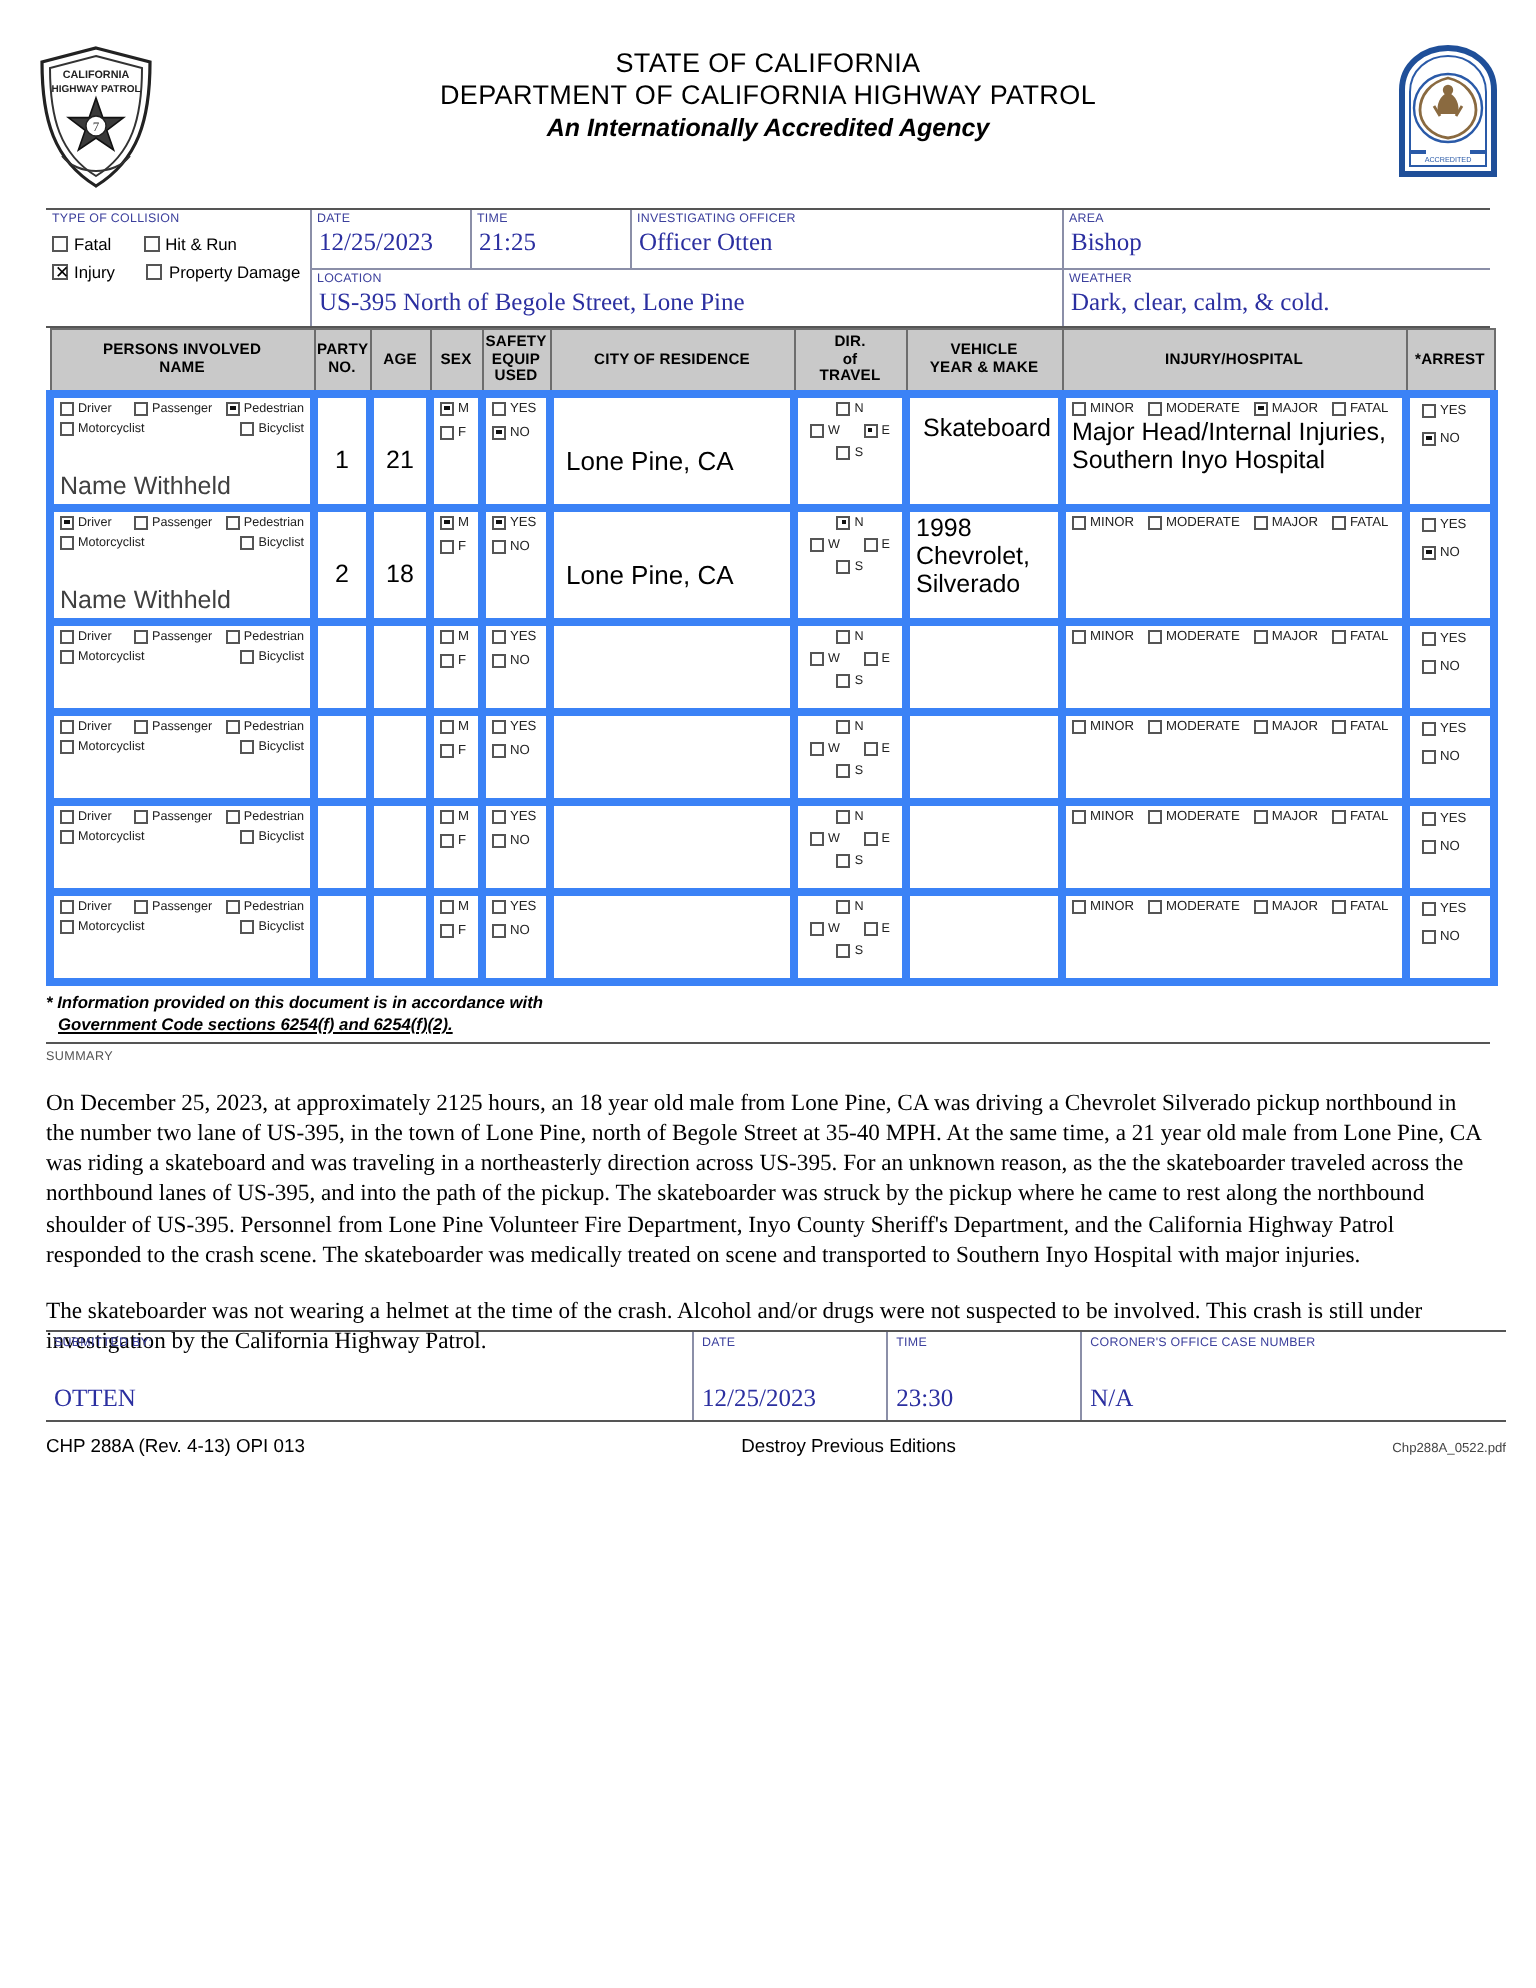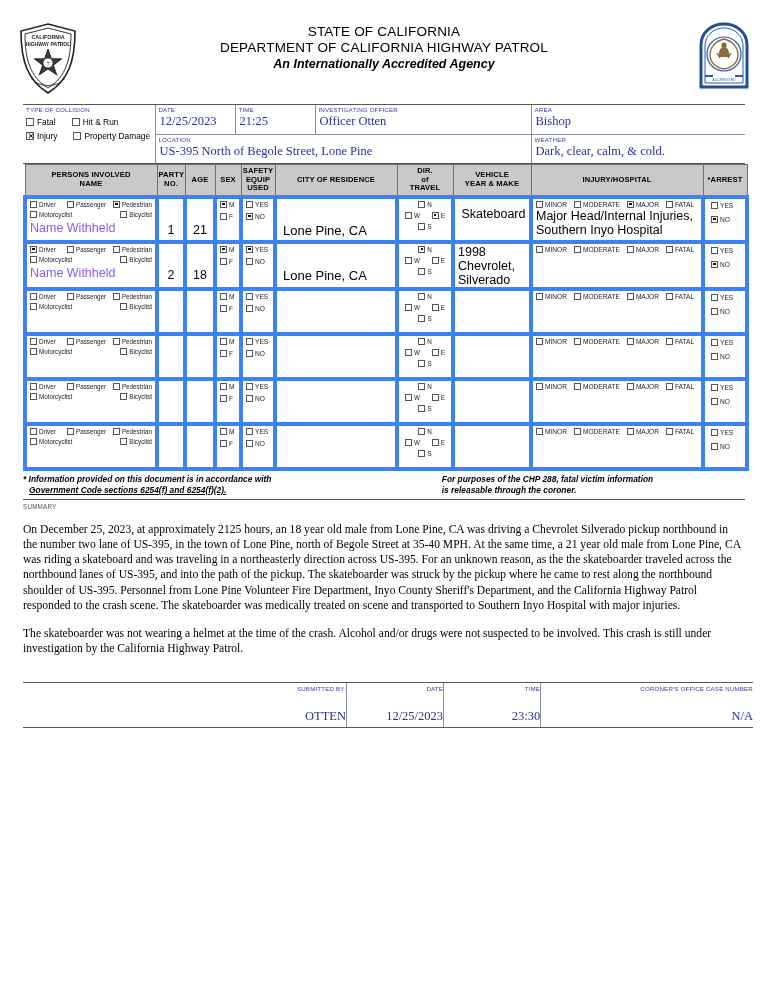--- a/index.html
+++ b/index.html
@@ -157,22 +157,22 @@
   .cell-pad { padding: 2px 3px; height: 100%; }
 
   .role-grid { display: flex; flex-direction: column; gap: 3px; }
   .role-line { display: flex; align-items: center; }
   .role-item { display: flex; align-items: center; gap: 2px; font-size: 6.3px; color: #222; font-family: "Liberation Sans", sans-serif; }
   .role-item.w1 { width: 46px; }
   .role-item.w2 { width: 57px; }
   .pname {
     font-family: "Liberation Sans", sans-serif;
     font-size: 12.5px;
-    color: #8b5cf6;
-    margin-top: 3px;
+    color: #404040;
+    margin-top: 18px;
     white-space: nowrap;
   }
   .centerbig {
     font-family: "Liberation Sans", sans-serif;
     font-size: 12.5px;
     text-align: center;
     padding-top: 24px;
   }
   .cityname {
     font-family: "Liberation Sans", sans-serif;
@@ -242,21 +242,20 @@
     text-align: left;
     color: #000;
   }
   .summary-body p { margin: 0 0 13px 0; }
 
   
   .footer-wrap {
     position: absolute;
     left: 23px; right: 15px;
     bottom: 18px;
-    text-align: right;
   }
   .sig-table-wrap {
     border-top: 1.6px solid #555;
     border-bottom: 1.6px solid #555;
   }
   table.sig {
     width: 100%;
     border-collapse: collapse;
     table-layout: fixed;
   }
@@ -1192,24 +1191,20 @@
           </tr>
         </tbody>
     </table>
   </div>
 
   <div class="footnote">
     <div class="left">
       <span>* Information provided on this document is in accordance with</span>
       <span class="fn-indent">Government Code sections 6254(f) and 6254(f)(2).</span>
     </div>
-    <div class="right">
-      <span>For purposes of the CHP 288, fatal victim information</span>
-      <span style="display:block">is releasable through the coroner.</span>
-    </div>
   </div>
 
   <div class="summary-label">SUMMARY</div>
   <div class="summary-body">
     <p>On December 25, 2023, at approximately 2125 hours, an 18 year old male from Lone Pine, CA was driving a Chevrolet Silverado pickup northbound in the number two lane of US-395, in the town of Lone Pine, north of Begole Street at 35-40 MPH. At the same time, a 21 year old male from Lone Pine, CA was riding a skateboard and was traveling in a northeasterly direction across US-395. For an unknown reason, as the the skateboarder traveled across the northbound lanes of US-395, and into the path of the pickup. The skateboarder was struck by the pickup where he came to rest along the northbound shoulder of US-395. Personnel from Lone Pine Volunteer Fire Department, Inyo County Sheriff's Department, and the California Highway Patrol responded to the crash scene. The skateboarder was medically treated on scene and transported to Southern Inyo Hospital with major injuries.</p>
     <p>The skateboarder was not wearing a helmet at the time of the crash. Alcohol and/or drugs were not suspected to be involved. This crash is still under investigation by the California Highway Patrol.</p>
   </div>
 
   <div class="footer-wrap">
     <div class="sig-table-wrap">
@@ -1235,15 +1230,20 @@
             <span class="sig-val">23:30</span>
           </td>
           <td>
             <span class="flabel">CORONER'S OFFICE CASE NUMBER</span>
             <span class="sig-val">N/A</span>
           </td>
         </tr>
       </tbody>
         </table>
     </div>
+    <div class="footer-meta">
+      <span class="fm-left">CHP 288A (Rev. 4-13)  OPI 013</span>
+      <span class="fm-center">Destroy Previous Editions</span>
+      <span class="fm-right">Chp288A_0522.pdf</span>
+    </div>
   </div>
 
 </div>
 
 </body></html>

